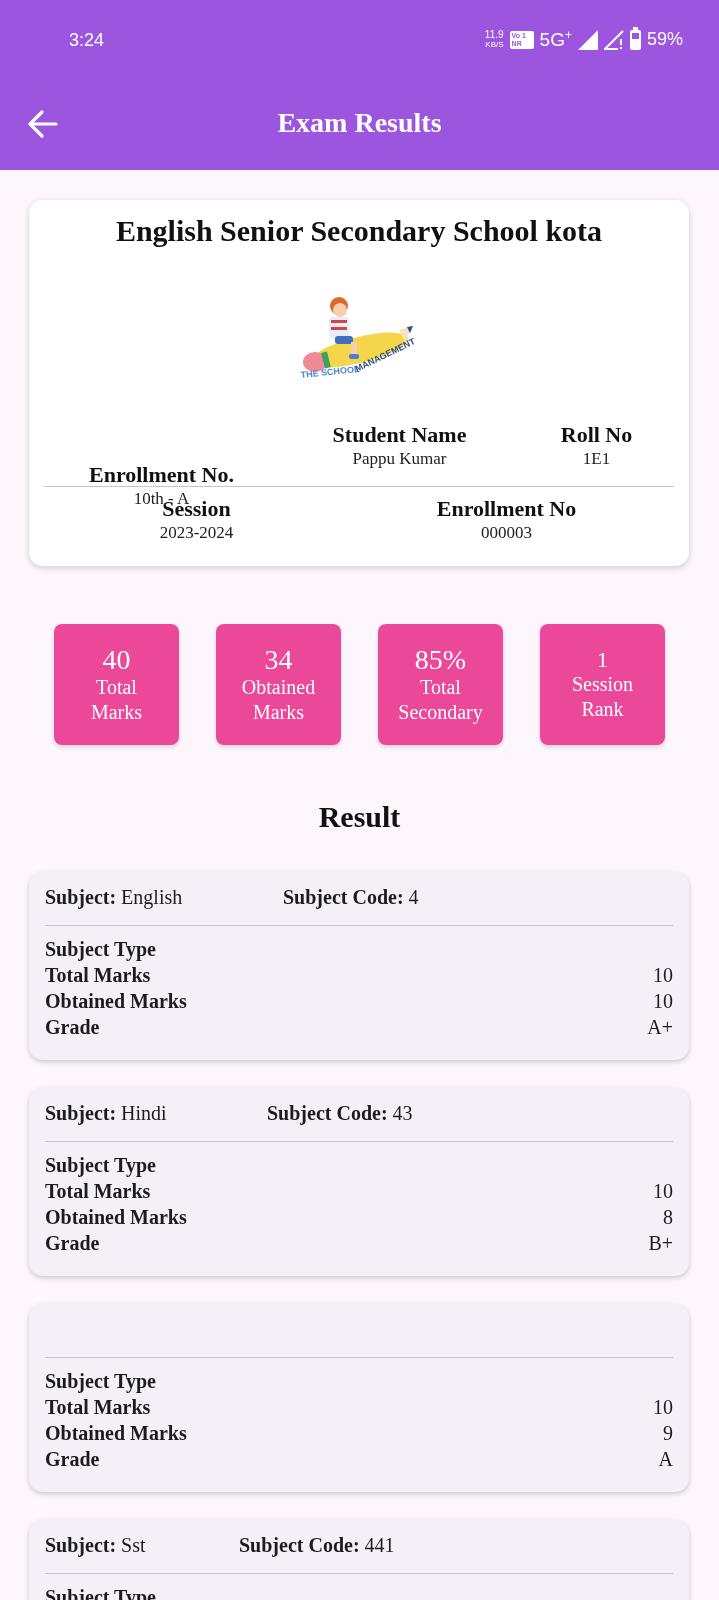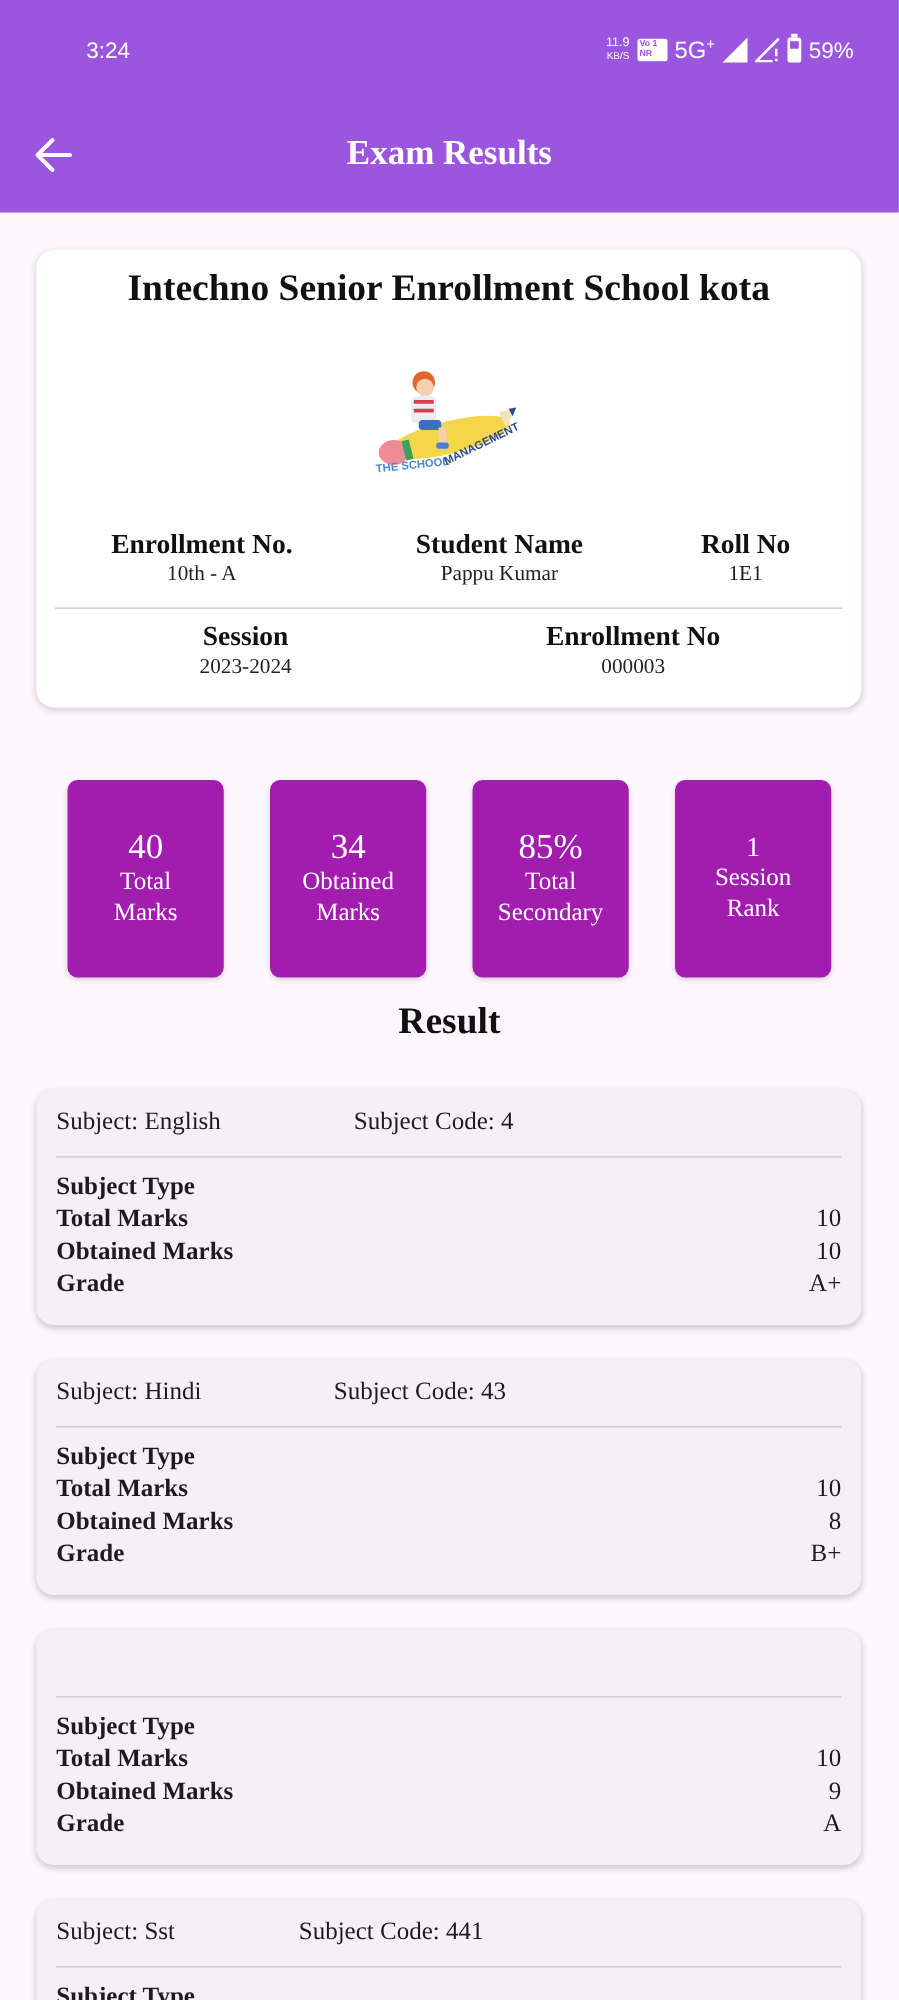--- a/index.html
+++ b/index.html
@@ -44,38 +44,38 @@
     .school-name { position: absolute; left: 0; right: 0; top: 14px; text-align: center; font-size: 30px; font-weight: bold; color: #111; }
     .logo { position: absolute; left: 258px; top: 92px; width: 136px; height: 90px; }
     .info-row1 { position: absolute; left: 15px; right: 15px; top: 222px; height: 50px; }
     .info-col { position: absolute; text-align: center; }
     .info-label { font-size: 22px; font-weight: bold; color: #111; display: block; }
     .info-value { font-size: 17px; color: #222; display: block; margin-top: 1px; }
     .card-divider { position: absolute; left: 15px; right: 15px; top: 286px; height: 1px; background: #c7c2cc; }
 
     .stats { position: absolute; left: 54px; top: 624px; width: 612px; height: 125px; }
     .stat {
-      position: absolute; top: 0; width: 125px; height: 158px;
-      background: #a21caf; border-radius: 8px; color: #fff; text-align: center;
+      position: absolute; top: 0; width: 125px; height: 121px;
+      background: #ec4899; border-radius: 8px; color: #fff; text-align: center;
       display: flex; flex-direction: column; justify-content: center;
       box-shadow: 0 2px 4px rgba(0,0,0,0.15);
     }
     .stat-value { font-size: 28px; line-height: 30px; }
     .stat-label { font-size: 20px; line-height: 25px; text-align: center; }
     .stat-rank .stat-value { font-size: 22px; line-height: 24px; }
 
     .result-heading { position: absolute; left: 0; right: 0; top: 800px; text-align: center; font-size: 30px; font-weight: bold; color: #111; }
 
     .subject-card {
       position: absolute; left: 29px; width: 660px;
       background: #f5f0f7; border-radius: 14px;
       box-shadow: 0 2px 5px rgba(0,0,0,0.2);
     }
     .subj-head { position: absolute; left: 16px; top: 14px; right: 16px; height: 30px; font-size: 20px; }
-    .subj-head b { font-weight: normal; }
+    .subj-head b { font-weight: bold; }
     .subj-name { position: absolute; left: 0; top: 0; }
     .subj-code { position: absolute; top: 0; }
     .subj-divider { position: absolute; left: 16px; right: 16px; top: 53px; height: 1px; background: #c7c2cc; }
     .subj-rows { position: absolute; left: 16px; right: 16px; top: 66px; }
     .subj-row { position: relative; height: 26px; font-size: 20px; text-align: right; }
     .subj-row .k { position: absolute; left: 0; font-weight: bold; }
     .subj-row .v { position: absolute; right: 0; }
   </style>
 </head>
 <body>
@@ -109,42 +109,42 @@
     <div class="back-btn">
       <svg width="34" height="34" viewBox="0 0 34 34">
           <path d="M30 17 H5 M16 5 L4 17 L16 29" fill="none" stroke="#fff" stroke-width="3.2" stroke-linecap="round" stroke-linejoin="round"></path>
         </svg>
     </div>
     <div class="page-title">Exam Results</div>
   </div>
 </div>
 
 <div class="school-card">
-  <div class="school-name">Intechno Senior Enrollment School kota</div>
+  <div class="school-name">English Senior Secondary School kota</div>
   <div class="logo">
     <svg width="136" height="90" viewBox="0 0 136 90">
       <ellipse cx="72" cy="58" rx="50" ry="13" fill="#f5d54a" transform="rotate(-14 72 58)"></ellipse>
       <polygon points="112,38 126,34 118,50" fill="#f3e3c0"></polygon>
       <polygon points="120,35 126,34 123,41" fill="#2c4d8a"></polygon>
       <ellipse cx="28" cy="70" rx="12" ry="10" fill="#ef8a97"></ellipse>
       <rect x="36" y="60" width="6" height="16" fill="#3aa35a" transform="rotate(-14 39 68)"></rect>
       <circle cx="52" cy="14" r="9" fill="#e2662b"></circle>
       <circle cx="53" cy="18" r="7" fill="#f6cfae"></circle>
       <rect x="42" y="25" width="20" height="22" rx="4" fill="#e9eef5"></rect>
       <rect x="44" y="28" width="16" height="3" fill="#d6404a"></rect>
       <rect x="44" y="35" width="16" height="3" fill="#d6404a"></rect>
       <rect x="48" y="44" width="18" height="8" rx="3" fill="#3f6fc0"></rect>
       <rect x="64" y="50" width="6" height="14" fill="#f6cfae"></rect>
       <rect x="62" y="62" width="10" height="5" rx="2" fill="#4a7fd3"></rect>
       <text x="14" y="86" font-family="Liberation Sans, sans-serif" font-size="9" font-weight="bold" fill="#4a88d6" transform="rotate(-6 14 86)">THE SCHOOL</text>
       <text x="70" y="80" font-family="Liberation Sans, sans-serif" font-size="9" font-weight="bold" fill="#2b4a8c" transform="rotate(-26 70 80)">MANAGEMENT</text>
     </svg>
   </div>
   <div class="info-row1">
-    <div class="info-col" style="left:20px; width:195px;">
+    <div class="info-col" style="left:20px; width:195px;margin-top:40px;">
       <span class="info-label">Enrollment No.</span>
       <span class="info-value">10th - A</span>
     </div>
     <div class="info-col" style="left:258px; width:195px;">
       <span class="info-label">Student Name</span>
       <span class="info-value">Pappu Kumar</span>
     </div>
     <div class="info-col" style="left:485px; width:135px;">
       <span class="info-label">Roll No</span>
       <span class="info-value">1E1</span>

